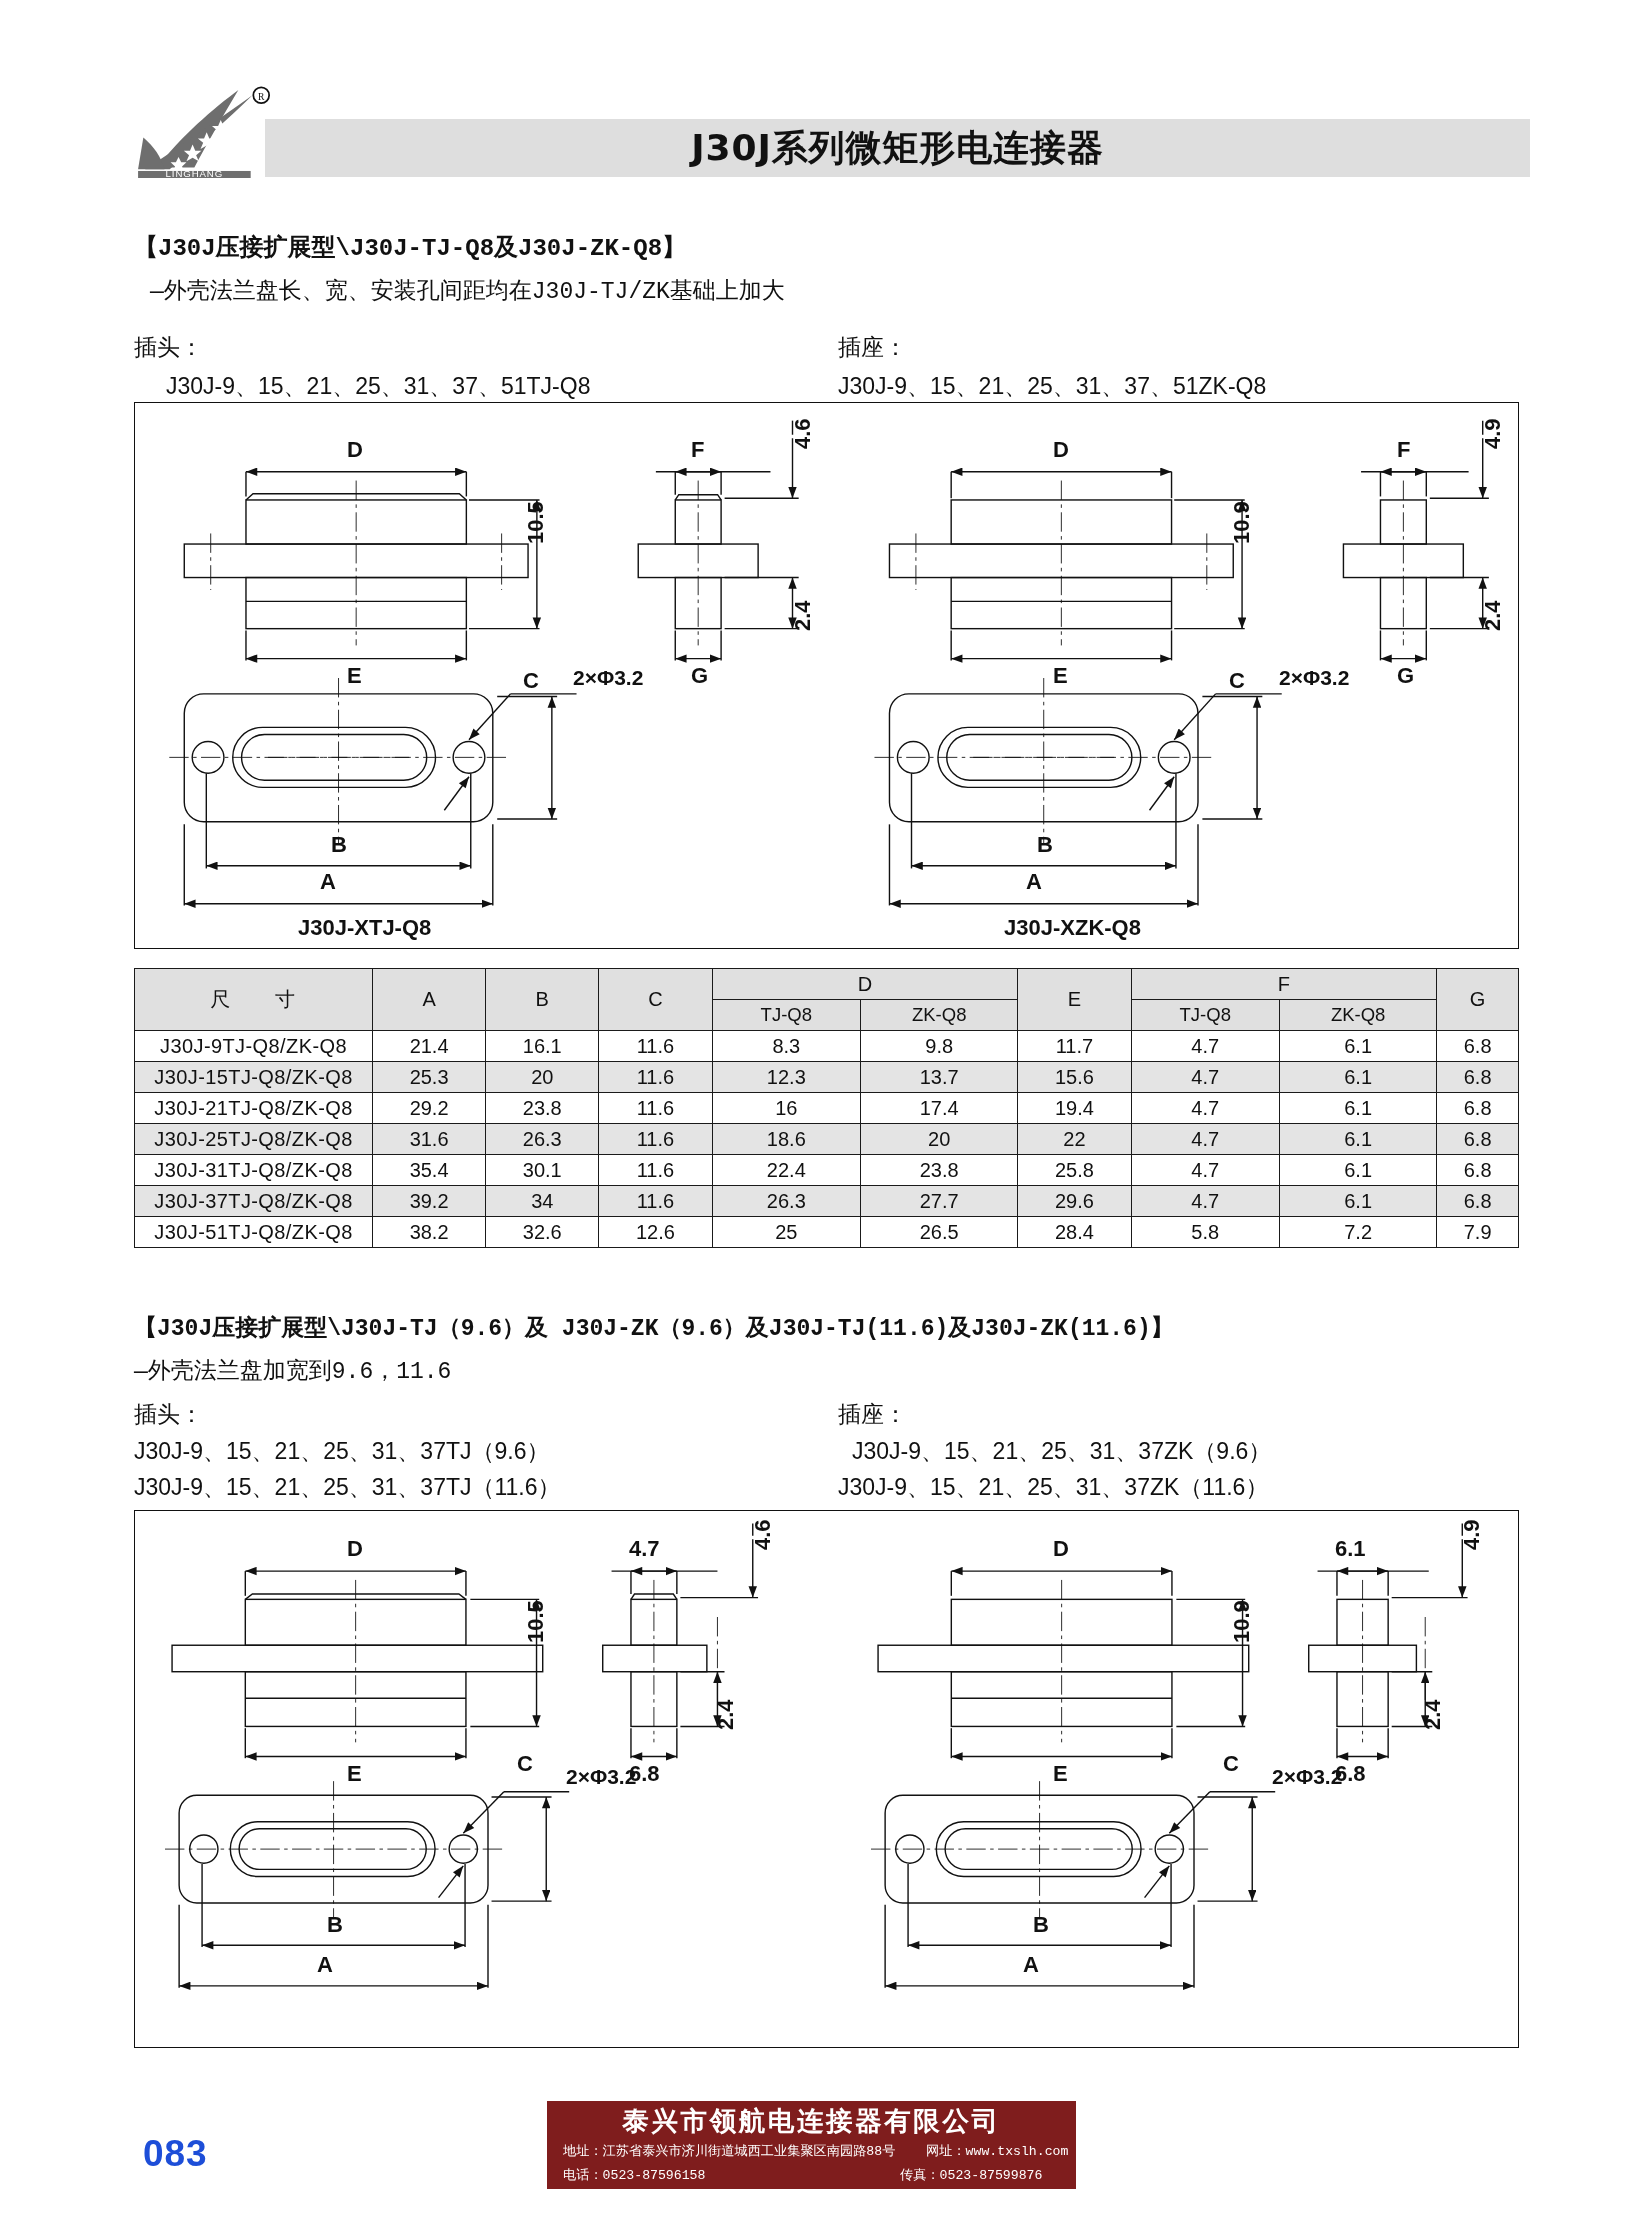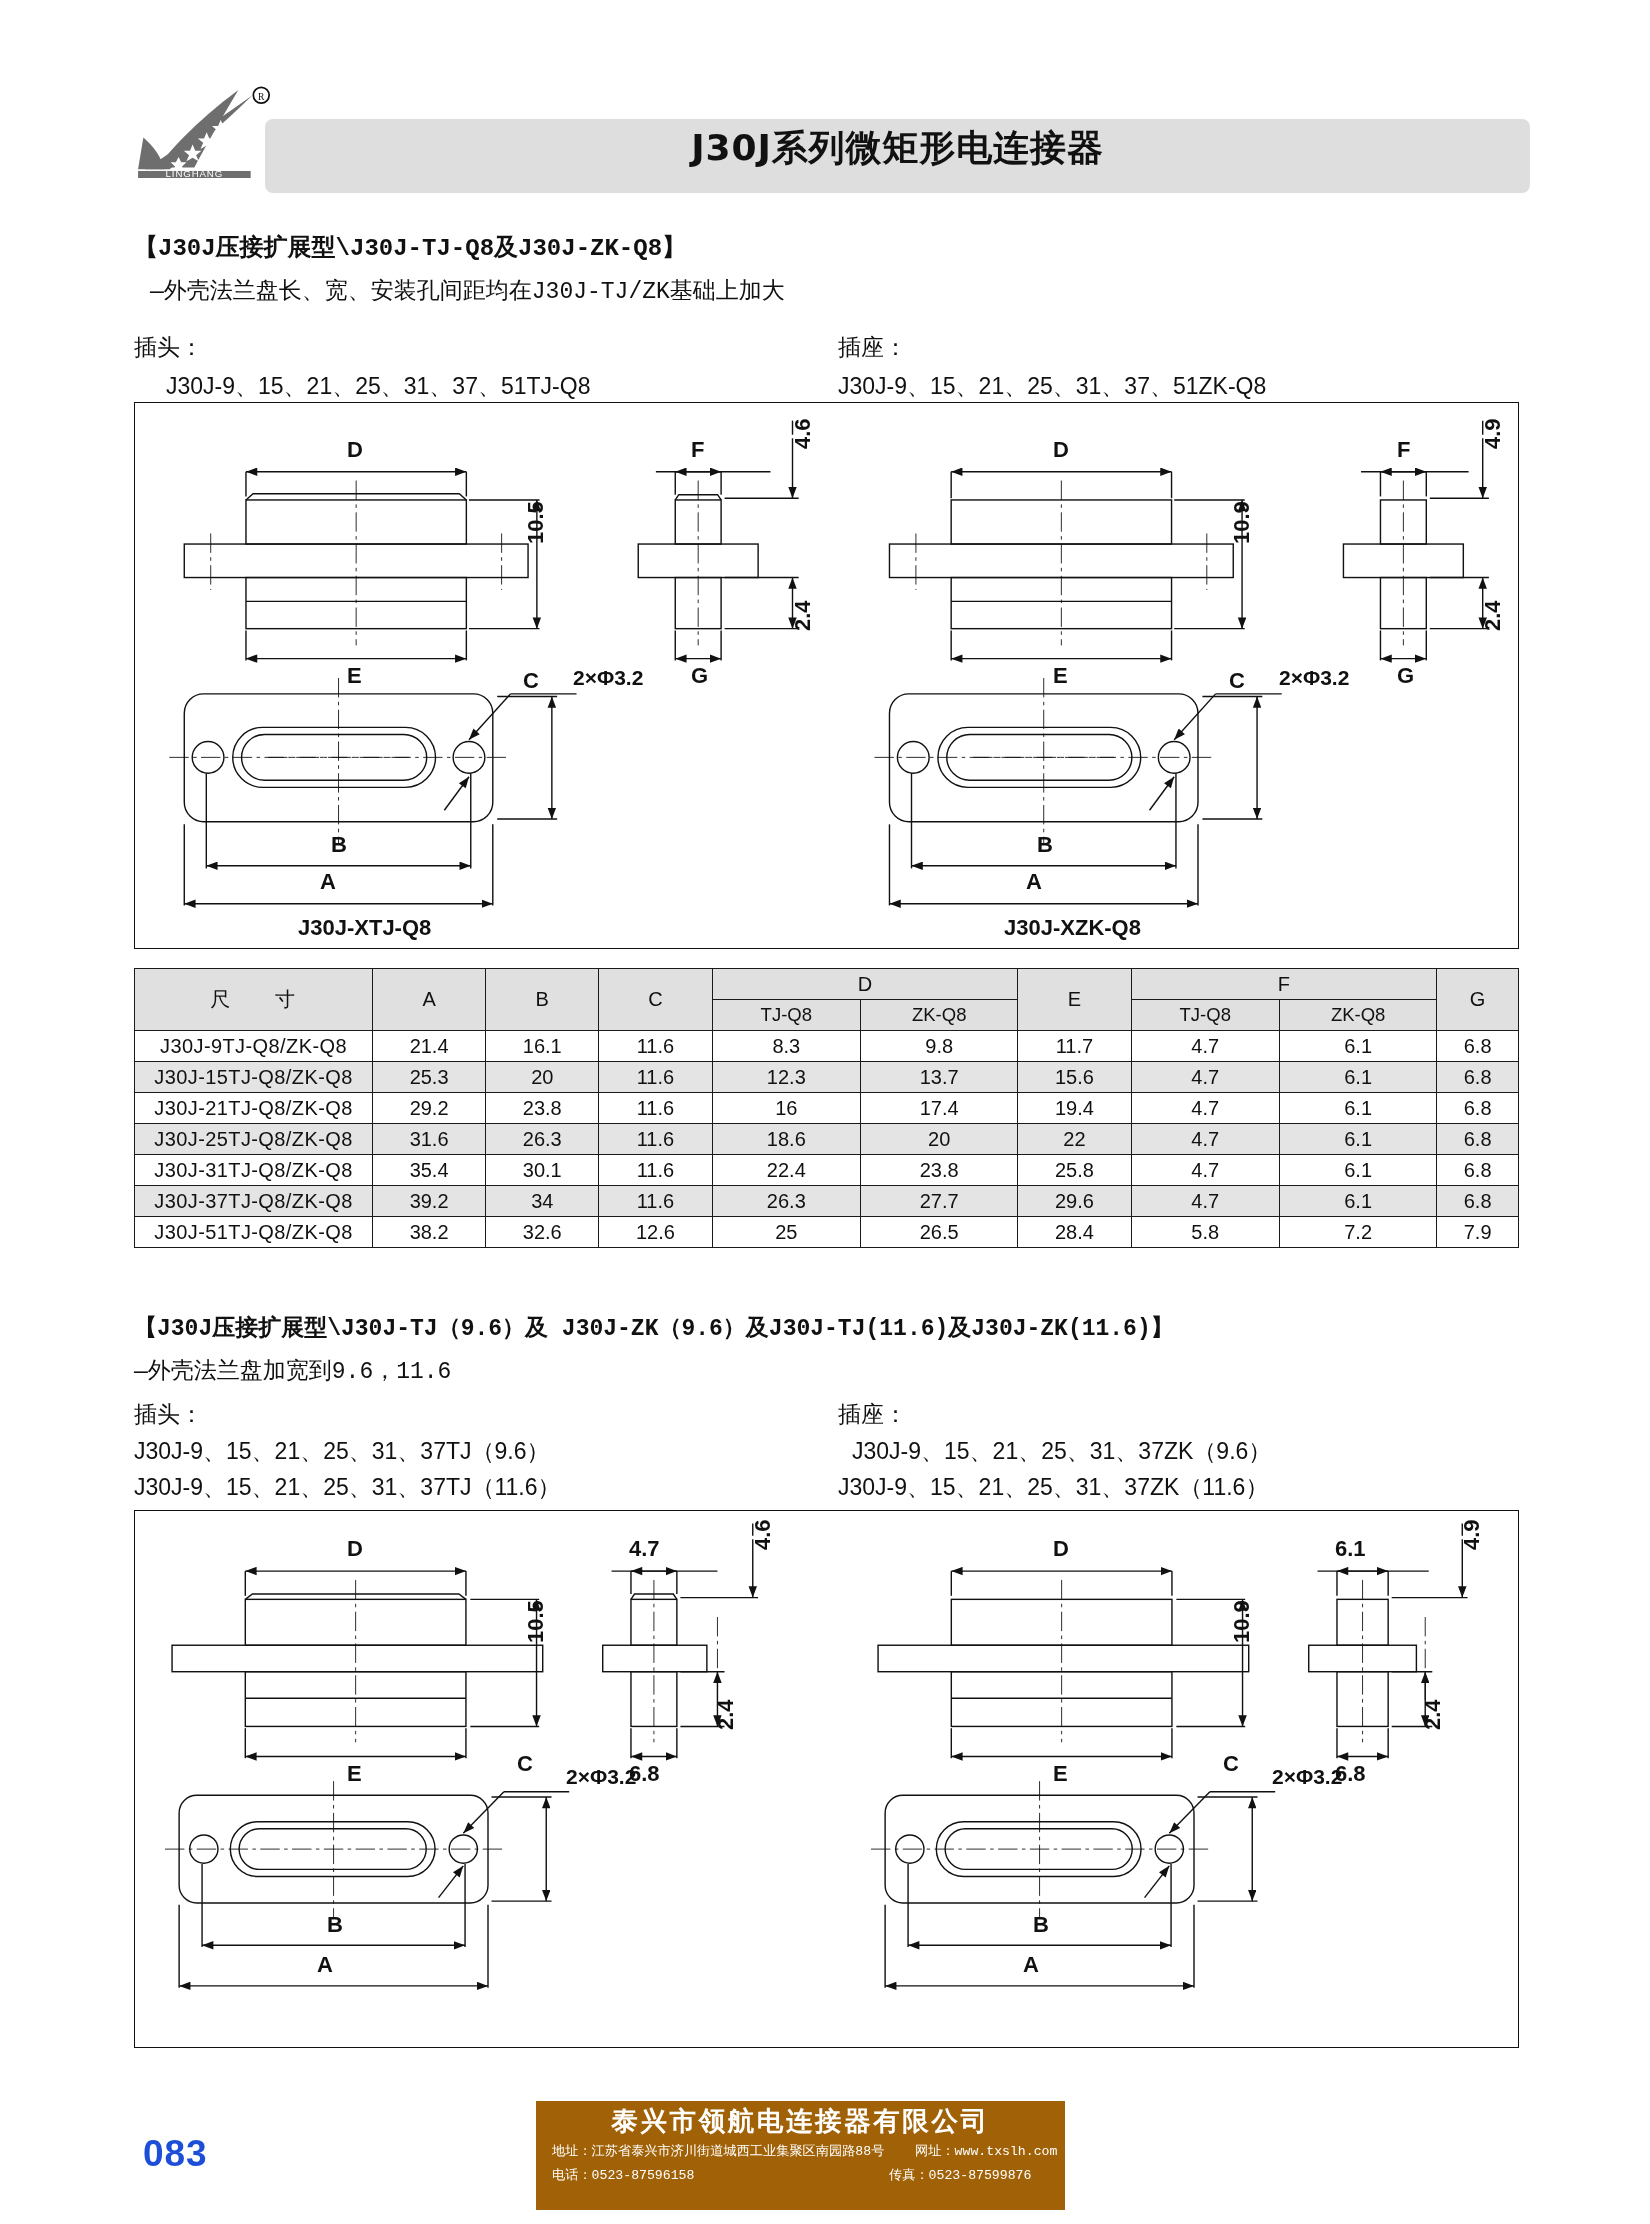--- a/index.html
+++ b/index.html
@@ -11,23 +11,22 @@
     color: #1a1a1a;
     position: relative;
     overflow: hidden;
   }
   .page { position: relative; width: 1651px; height: 2224px; }
 
   
   .header { position: absolute; left: 0; top: 78px; width: 1651px; height: 97px; }
   .logo { position: absolute; left: 131px; top: 5.3px; width: 176px; height: 95px; }
   .title-bar {
-    position: absolute; left: 265px; top: 41px; width: 1265px; height: 74px;
+    position: absolute; left: 265px; top: 41px; width: 1265px; height: 58px;
     background: #dedede;
-    border-radius: 8px;
   }
   .title-bar .title {
     position: absolute; left: 0; top: 0; width: 100%; height: 58px;
     line-height: 58px; text-align: center;
     font-size: 36px; font-weight: bold; letter-spacing: 0.9px;
     color: #111;
     font-family: "DejaVu Sans", "Liberation Sans", sans-serif;
   }
 
   
@@ -68,23 +67,23 @@
   .dim-table .sub { font-size: 18.5px; }
   .dim-table .name-head { letter-spacing: 12.4px; padding-left: 10.6px; }
 
   
   .page-num {
     position: absolute; left: 143px; top: 2133px;
     font-size: 37px; font-weight: bold; color: #1d4ed8;
     letter-spacing: 0.9px;
   }
   .footer-block {
-    position: absolute; left: 536px; top: 2101px;
-    width: 529px; height: 109px;
-    background: #a16207;
+    position: absolute; left: 547px; top: 2101px;
+    width: 529px; height: 88px;
+    background: #7f1d1d;
     color: #ffffff;
     font-family: "DejaVu Sans", "Liberation Sans", sans-serif;
   }
   .footer-company {
     position: absolute; left: 0; top: 1.8px; width: 529px;
     text-align: center; font-size: 26.5px; font-weight: bold;
     letter-spacing: 2.6px; color: #fff;
   }
   .footer-line {
     position: absolute; font-size: 13.2px; color: #fff; white-space: nowrap;

